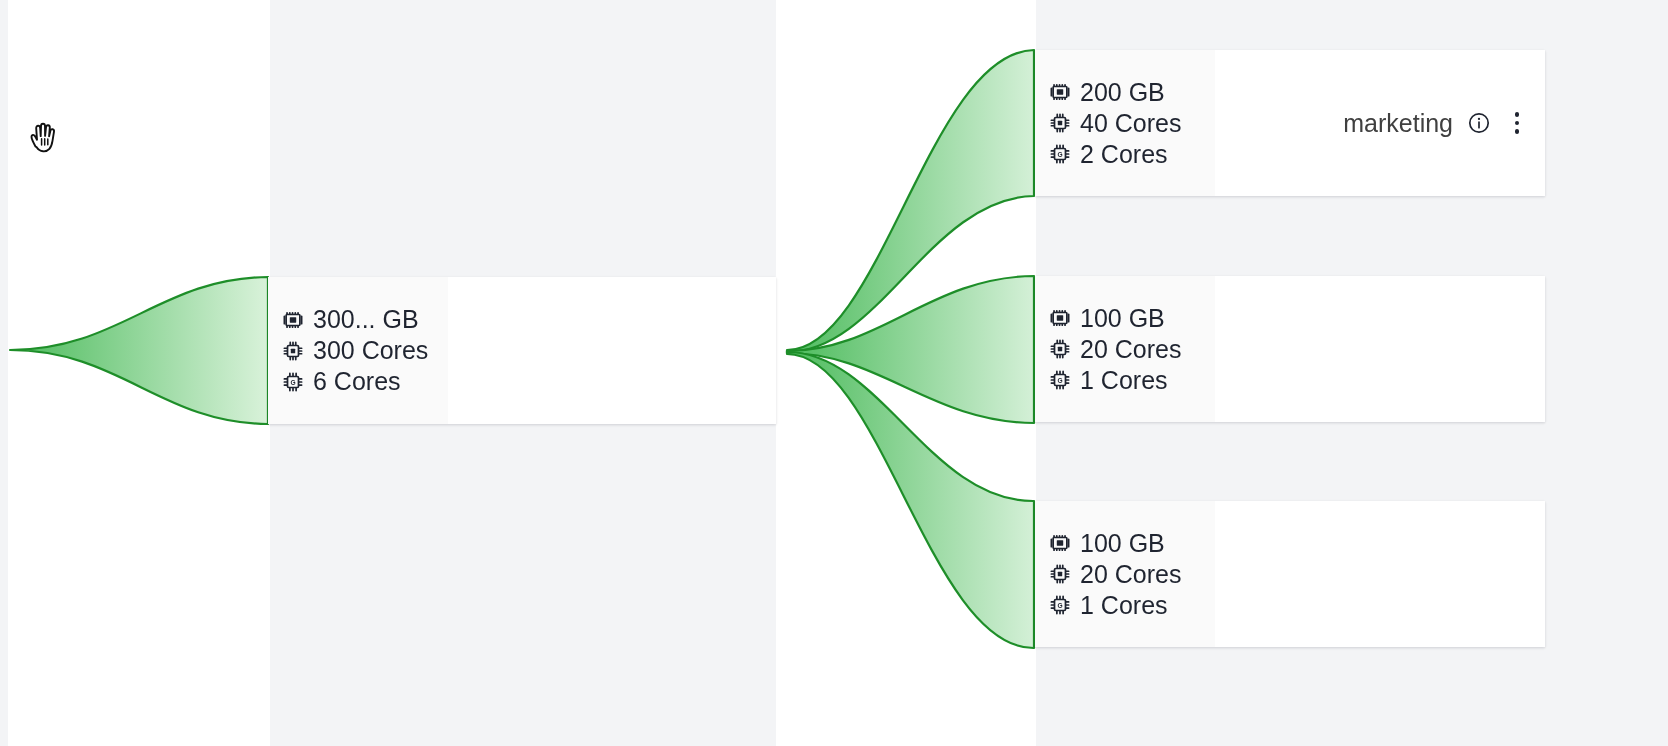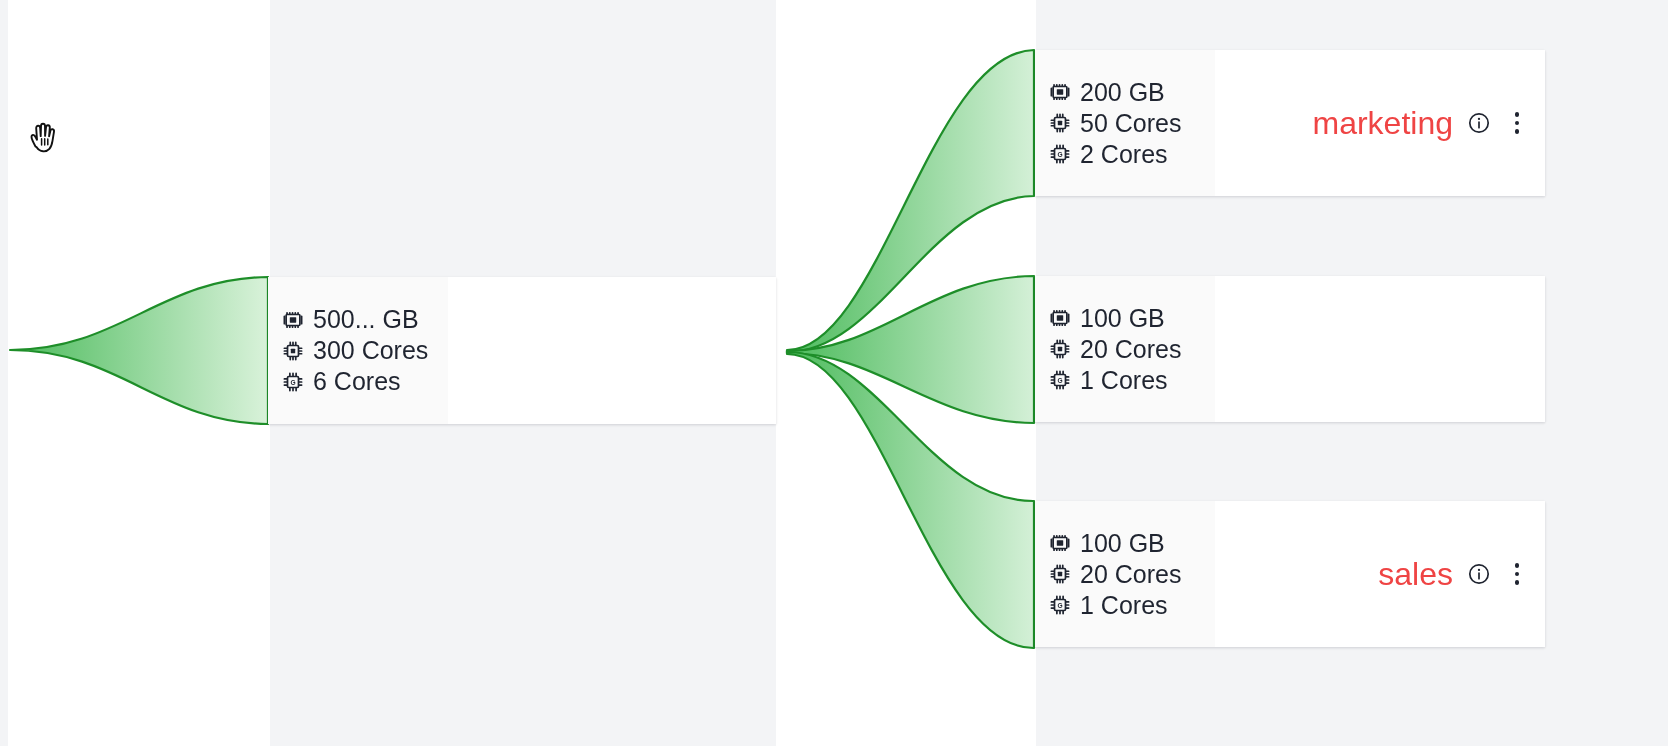--- a/index.html
+++ b/index.html
@@ -75,22 +75,22 @@
   .node .right {
     flex: 1;
     display: flex;
     align-items: center;
     justify-content: flex-end;
     gap: 14px;
     padding: 0 16px 0 12px;
     background: #ffffff;
   }
   .node-title {
-    font-size: 32px;
-    color: #ef4444;
+    font-size: 25px;
+    color: #404040;
     white-space: nowrap;
   }
   .info-icon, .kebab {
     display: block;
     flex: 0 0 auto;
     cursor: pointer;
   }
   .info-icon svg { display: block; width: 24px; height: 24px; }
   .kebab {
     width: 24px;
@@ -162,21 +162,21 @@
       <div class="spec-row">
         <span class="ico">
           <svg viewBox="0 0 24 24" fill="none" stroke="#1f2430" stroke-width="1.9" stroke-linecap="round">
             <rect x="4.5" y="6" width="15" height="12" rx="1"></rect>
             <rect x="8.5" y="9" width="7" height="6" rx="0.5" fill="#1f2430" stroke="none"></rect>
             <path d="M2.6 8v8M21.4 8v8"></path>
             <path d="M5.5 4.2v1.4M8.5 4.2v1.4M11.5 4.2v1.4M14.5 4.2v1.4M17.5 4.2v1.4"></path>
             <path d="M5.5 18.4v1.4M8.5 18.4v1.4M11.5 18.4v1.4M14.5 18.4v1.4M17.5 18.4v1.4"></path>
           </svg>
         </span>
-        <span>500... GB</span>
+        <span>300... GB</span>
       </div>
       <div class="spec-row">
         <span class="ico">
           <svg viewBox="0 0 24 24" fill="none" stroke="#1f2430" stroke-width="1.9" stroke-linecap="round">
             <rect x="6" y="6" width="12" height="12" rx="1.4"></rect>
             <rect x="9.6" y="9.6" width="4.8" height="4.8" rx="0.6" fill="#1f2430" stroke="none"></rect>
             <path d="M9 2.6v2.6M12 2.6v2.6M15 2.6v2.6"></path>
             <path d="M9 18.8v2.6M12 18.8v2.6M15 18.8v2.6"></path>
             <path d="M2.6 9h2.6M2.6 12h2.6M2.6 15h2.6"></path>
             <path d="M18.8 9h2.6M18.8 12h2.6M18.8 15h2.6"></path>
@@ -218,21 +218,21 @@
         <span class="ico">
           <svg viewBox="0 0 24 24" fill="none" stroke="#1f2430" stroke-width="1.9" stroke-linecap="round">
             <rect x="6" y="6" width="12" height="12" rx="1.4"></rect>
             <rect x="9.6" y="9.6" width="4.8" height="4.8" rx="0.6" fill="#1f2430" stroke="none"></rect>
             <path d="M9 2.6v2.6M12 2.6v2.6M15 2.6v2.6"></path>
             <path d="M9 18.8v2.6M12 18.8v2.6M15 18.8v2.6"></path>
             <path d="M2.6 9h2.6M2.6 12h2.6M2.6 15h2.6"></path>
             <path d="M18.8 9h2.6M18.8 12h2.6M18.8 15h2.6"></path>
           </svg>
         </span>
-        <span>50 Cores</span>
+        <span>40 Cores</span>
       </div>
       <div class="spec-row">
         <span class="ico">
           <svg viewBox="0 0 24 24" fill="none" stroke="#1f2430" stroke-width="1.9" stroke-linecap="round">
             <rect x="6" y="6" width="12" height="12" rx="1.4"></rect>
             <text x="12" y="15.4" font-family="Liberation Sans, sans-serif" font-size="7.2" font-weight="bold" text-anchor="middle" fill="#1f2430" stroke="none">G</text>
             <path d="M8.6 2.6v2.6M12 2.6v2.6M15.4 2.6v2.6"></path>
             <path d="M8.6 18.8v2.6M12 18.8v2.6M15.4 18.8v2.6"></path>
             <path d="M2.6 8.6h2.6M2.6 12h2.6M2.6 15.4h2.6"></path>
             <path d="M18.8 8.6h2.6M18.8 12h2.6M18.8 15.4h2.6"></path>
@@ -335,35 +335,20 @@
             <text x="12" y="15.4" font-family="Liberation Sans, sans-serif" font-size="7.2" font-weight="bold" text-anchor="middle" fill="#1f2430" stroke="none">G</text>
             <path d="M8.6 2.6v2.6M12 2.6v2.6M15.4 2.6v2.6"></path>
             <path d="M8.6 18.8v2.6M12 18.8v2.6M15.4 18.8v2.6"></path>
             <path d="M2.6 8.6h2.6M2.6 12h2.6M2.6 15.4h2.6"></path>
             <path d="M18.8 8.6h2.6M18.8 12h2.6M18.8 15.4h2.6"></path>
           </svg>
         </span>
         <span>1 Cores</span>
       </div>
     </div>
-    <div class="right">
-      <span class="node-title">sales</span>
-      <span class="info-icon">
-        <svg viewBox="0 0 24 24" fill="none" stroke="#1f2430" stroke-width="1.7" stroke-linecap="round">
-          <circle cx="12" cy="12" r="9.2"></circle>
-          <path d="M12 11.1v5.6"></path>
-          <circle cx="12" cy="7.9" r="1.15" fill="#1f2430" stroke="none"></circle>
-        </svg>
-      </span>
-      <span class="kebab">
-        <i></i>
-        <i></i>
-        <i></i>
-      </span>
-    </div>
   </div>
 
   <svg id="cursor" style="left:26px; top:118px;" viewBox="0 0 40 44">
     <g transform="translate(1,1)">
       <path d="M8.5 27.5 C6 23 4.5 19.5 4.5 17.8 c0-1.6 1.5-2.4 2.6-1.5 c0.9 0.7 2.2 3.1 2.9 4.4
                L9.2 9.4 c-0.1-1.7 0.9-2.6 2-2.6 c1.1 0 1.9 0.9 2 2.3 l0.5 8 l0.3-9.9
                c0-1.5 0.9-2.4 2-2.4 c1.1 0 2 0.9 2 2.4 l0.1 9.7 l0.9-8.6 c0.2-1.4 1-2.2 2.1-2.1
                c1.1 0.1 1.8 1 1.7 2.4 l-0.7 8.8 l1.3-5.5 c0.3-1.3 1.2-1.9 2.2-1.7 c1 0.2 1.6 1.2 1.4 2.5
                l-1.5 9.1 c-0.6 3.7-1.6 6.4-3.1 8.1 c-1.6 1.8-3.8 2.6-6.3 2.4 c-2.8-0.2-5-1.6-6.6-4.2 Z" fill="#ffffff" stroke="#111111" stroke-width="1.9" stroke-linejoin="round"></path>
       <path d="M14.6 19.8v6.1M17.7 19.7v6.2M20.8 19.9v5.9" stroke="#111111" stroke-width="1.5" stroke-linecap="round"></path>

